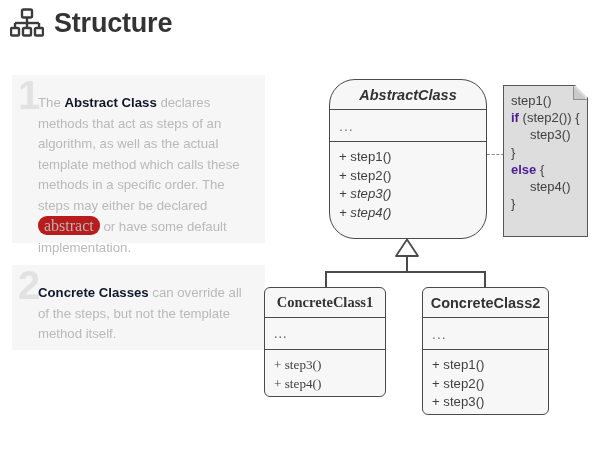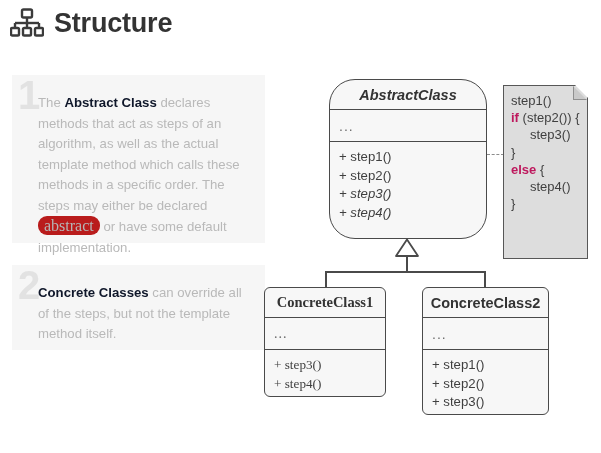--- a/index.html
+++ b/index.html
@@ -122,21 +122,21 @@
   #abstract-class { left: 329px; top: 79px; width: 158px; height: 160px; border-radius: 26px; }
   #concrete-class-1 { left: 264px; top: 287px; width: 122px; height: 110px; font-family: Liberation Serif, serif; }
   #concrete-class-2 { left: 422px; top: 287px; width: 127px; height: 128px; }
 
   
   #code-note {
     position: absolute;
     left: 503px;
     top: 85px;
     width: 85px;
-    height: 174px;
+    height: 152px;
     box-sizing: border-box;
     border: 1.6px solid #575757;
     background: #dddddd;
     clip-path: polygon(0 0, calc(100% - 13px) 0, 100% 13px, 100% 100%, 0 100%);
   }
   #note-fold {
     position: absolute;
     right: 0px;
     top: 0px;
     width: 13px;
@@ -149,21 +149,21 @@
   #note-code {
     position: relative;
     padding: 6px 0 0 7px;
   }
   #note-code .cline {
     font-size: 13px;
     line-height: 17.2px;
     color: #3f3f3f;
     white-space: pre;
   }
-  #note-code .cline b { font-weight: bold; color: #be185d; }
+  #note-code .cline b { font-weight: bold; color: #4c1d95; }
   #note-code .cline .ind { display: inline-block; width: 19px; }
 
   
   .conn {
     position: absolute;
     background: #4a4a4a;
   }
   .conn.v { width: 1.7px; }
   .conn.h { height: 1.7px; }
   #gen-triangle-svg { position: absolute; left: 394px; top: 238px; }

